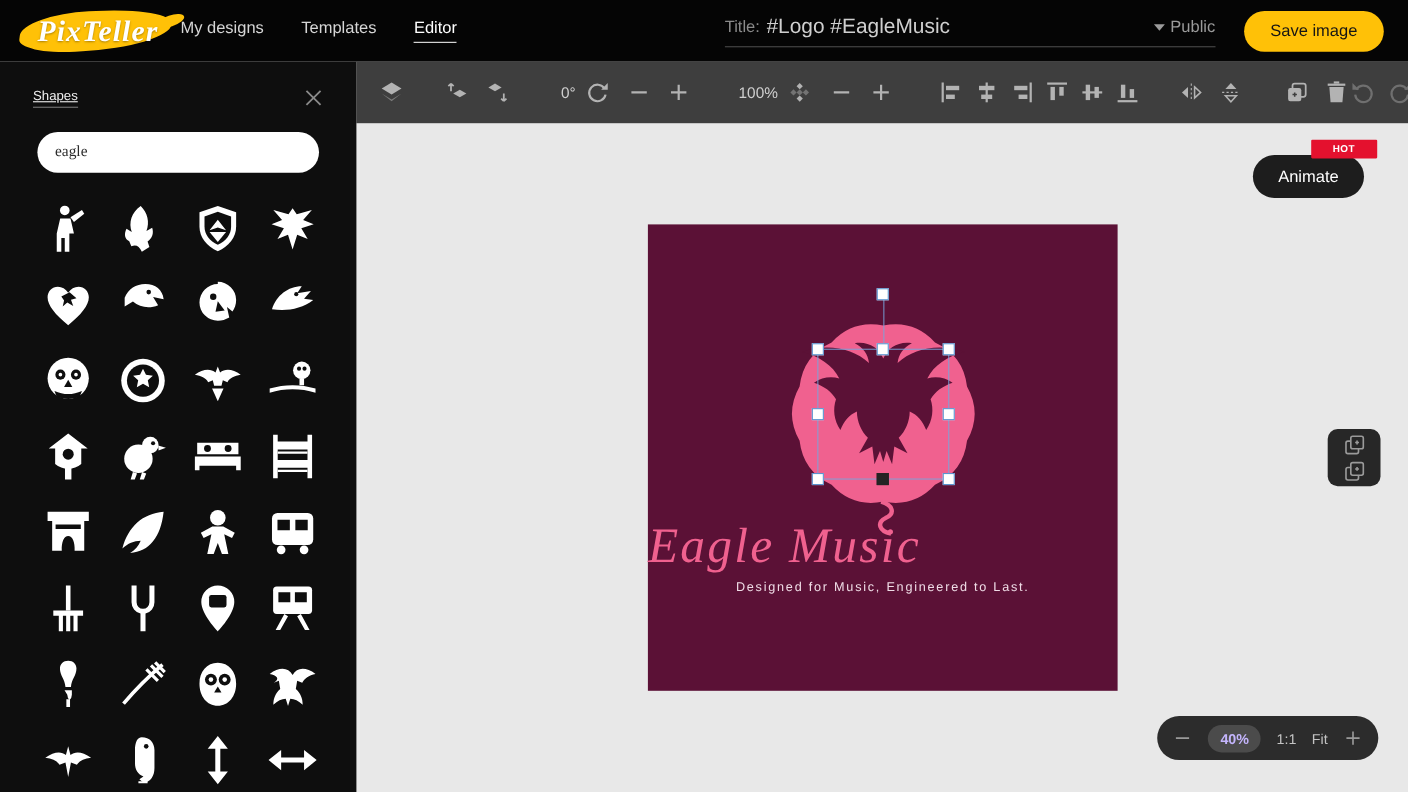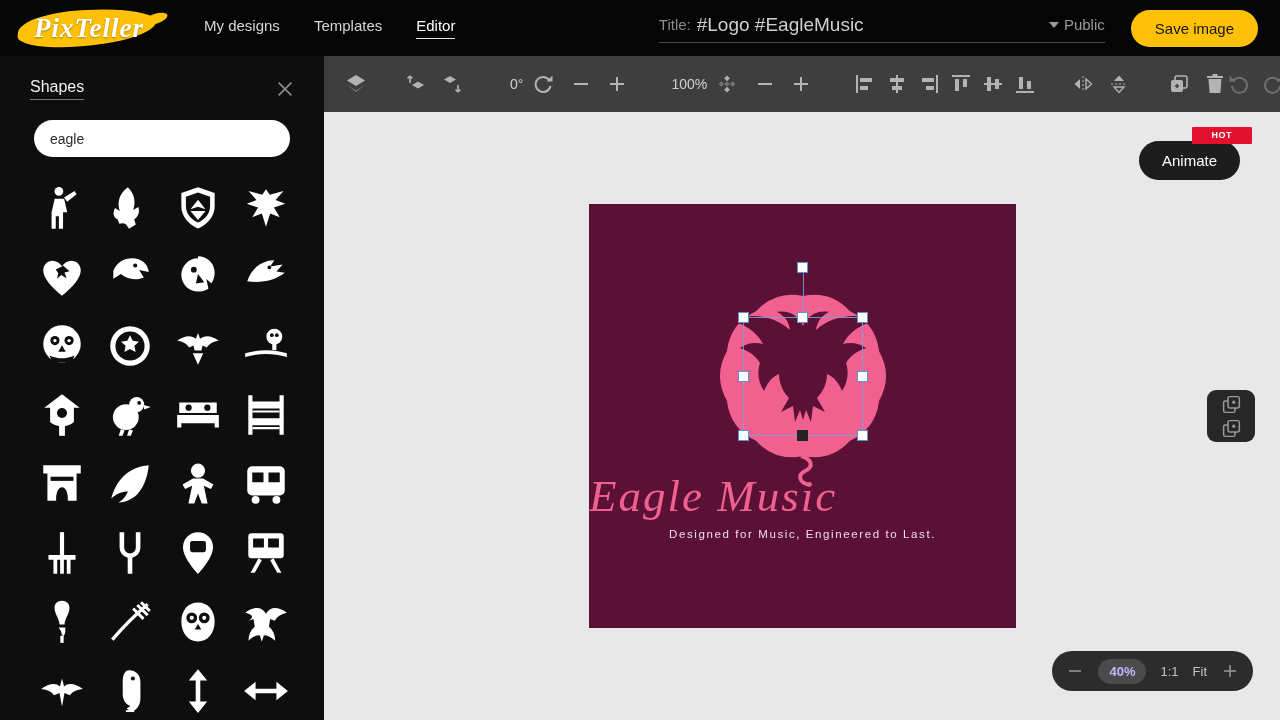--- a/index.html
+++ b/index.html
@@ -12,48 +12,48 @@
   .logo { position:relative; margin-left:14px; width:150px; height:44px;
           cursor:pointer; display:flex; align-items:center; justify-content:center; }
   .logo .splash { position:absolute; left:4px; top:4px; width:138px; height:36px;
           background:#ffc107; border-radius:46% 54% 60% 40%/55% 45% 60% 40%;
           transform:rotate(-3deg) skewX(-10deg); }
   .logo .splash2 { position:absolute; right:-4px; top:8px; width:26px; height:10px;
           background:#ffc107; border-radius:50%; transform:rotate(-18deg); }
   .logo .logo-text { position:relative; color:#fff; font-family:"Liberation Serif", serif;
           font-style:italic; font-weight:bold; font-size:27px; letter-spacing:1px;
           text-shadow:0 1px 2px rgba(0,0,0,.35); }
-  .nav { display:flex; gap:34px; margin-left:40px; }
+  .nav { display:flex; gap:34px; }
   .nav-item { color:#d6d6d6; font-size:15px; cursor:pointer; padding-bottom:4px; }
   .nav-item.active { color:#fff; border-bottom:1px solid #e9e9e9; }
   .title-group { margin-left:auto; width:446px; display:flex; align-items:center;
           border-bottom:1px solid #4a4a4a; padding-bottom:6px; }
   .title-label { color:#8a8a8a; font-size:15px; margin-right:6px; }
   .title-input { flex:1; background:transparent; border:none; outline:none;
           color:#cfcfcf; font-size:19px; font-family:"Liberation Sans", sans-serif; }
   .visibility { display:flex; align-items:center; gap:5px; color:#9b9b9b;
           font-size:15px; cursor:pointer; white-space:nowrap; }
   .caret-down { width:0; height:0; border-left:5px solid transparent;
           border-right:5px solid transparent; border-top:6px solid #9b9b9b; }
   .save-btn { margin-left:26px; margin-right:22px; background:#ffc107; color:#151515;
           border:none; border-radius:19px; height:37px; padding:0 24px; font-size:15px;
           cursor:pointer; font-family:"Liberation Sans", sans-serif; }
 
   
   .sidebar { position:absolute; left:0; top:56px; width:324px; height:664px;
           background:#0e0e0e; z-index:20; overflow:hidden; }
   .sb-head { display:flex; align-items:center; justify-content:space-between;
           padding:22px 28px 0 30px; }
-  .sb-title { color:#f0f0f0; font-size:16px; border-bottom:1px solid #777;
-          padding-bottom:3px; }
+  .sb-title { color:#f0f0f0; font-size:12px; border-bottom:1px solid #777;
+          padding-bottom:3px;text-decoration:underline; }
   .sb-close { width:22px; height:22px; color:#8a8a8a; cursor:pointer; }
   .sb-search { margin:20px 34px 6px 34px; }
   .sb-search input { width:256px; height:37px; border-radius:19px; border:none;
           outline:none; padding:0 16px; font-size:14px; color:#2b2b2b;
-          background:#ffffff; font-family:Liberation Sans, sans-serif; }
+          background:#ffffff; font-family:Liberation Serif, serif; }
   .shapes-grid { display:grid; grid-template-columns:repeat(4,56px);
           column-gap:12px; row-gap:16px; padding:18px 0 0 34px; }
   .shape-cell { width:56px; height:53px; cursor:pointer; display:flex;
           align-items:center; justify-content:center; }
   .shape-cell svg { width:50px; height:50px; }
 
   
   .toolbar { position:absolute; left:324px; top:56px; width:956px; height:56px;
           background:#3e3e3e; display:flex; align-items:center; z-index:10;
           color:#b3b3b3; }

